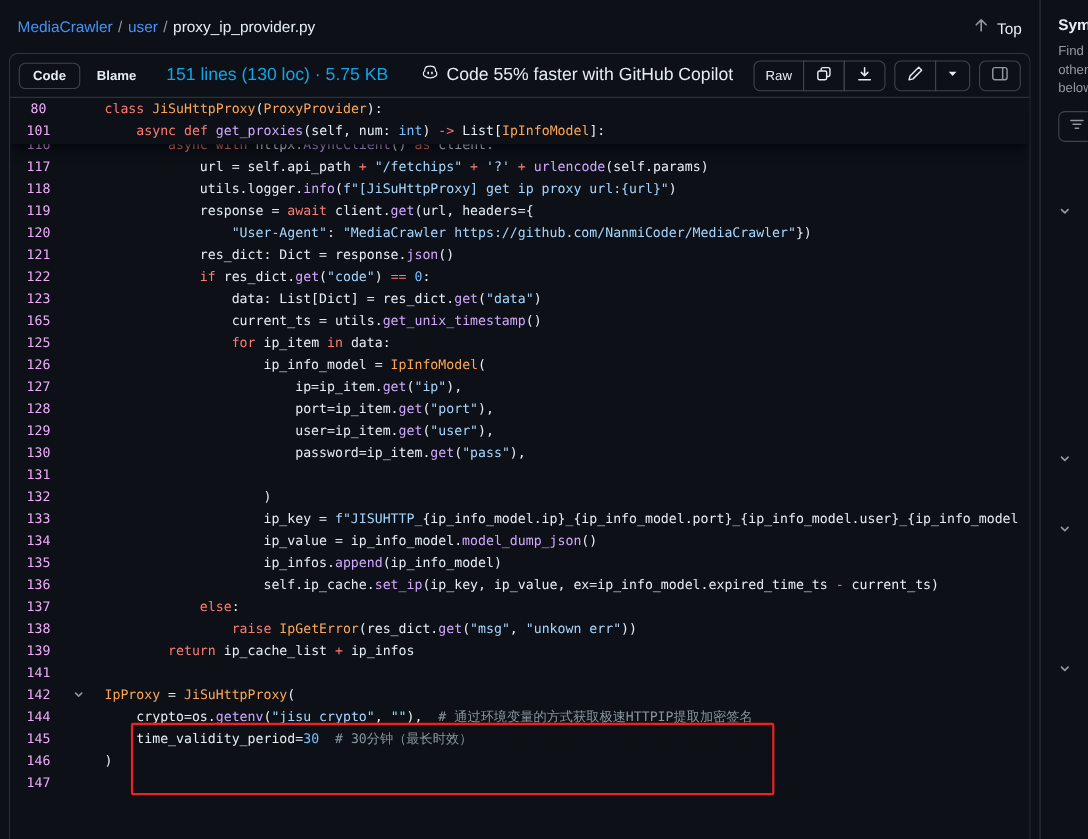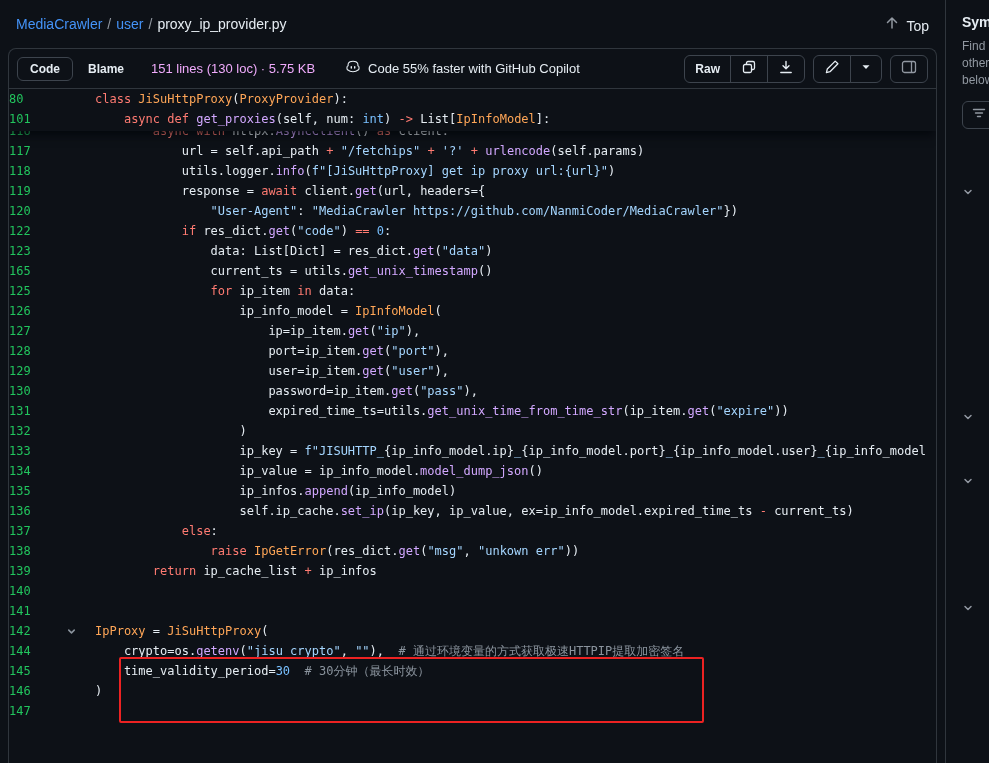--- a/index.html
+++ b/index.html
@@ -18,39 +18,39 @@
   .top-btn svg{color:#9198a1}
 
   
   .file-box{margin:0 8px;border:1px solid #30363d;border-bottom:none;border-radius:8px 8px 0 0;flex:1;display:flex;flex-direction:column;overflow:hidden;background:#0d1117}
 
   
   .toolbar{height:40px;flex:none;display:flex;align-items:center;padding:0 8px;border-bottom:1px solid #30363d}
   .seg{display:flex;align-items:flex-end;gap:2px}
   .tab{font-size:12px;font-weight:700;padding:4px 12px;border-radius:6px;border:1px solid transparent;background:transparent;color:#e6edf3;cursor:pointer}
   .tab.active{border-color:#3d444d;background:#0d1117}
-  .stats{font-size:13px;color:#f0abfc;margin-left:14px;white-space:nowrap}
-  .copilot{display:flex;align-items:center;gap:7px;font-size:13px;color:#e6edf3;margin-left:30px;cursor:pointer;white-space:nowrap}
+  .stats{font-size:16px;color:#0ea5e9;margin-left:14px;white-space:nowrap}
+  .copilot{display:flex;align-items:center;gap:7px;font-size:16px;color:#e6edf3;margin-left:30px;cursor:pointer;white-space:nowrap}
   .copilot svg{color:#e6edf3}
   .spacer{flex:1}
   .btn-group{display:flex;margin-left:8px}
   .btn-group>button, .single-btn{height:28px;border:1px solid #3d444d;background:transparent;color:#e6edf3;
-    display:flex;align-items:center;justify-content:center;font-size:12px;font-weight:700;padding:0 10px;cursor:pointer}
+    display:flex;align-items:center;justify-content:center;font-size:12px;font-weight:400;padding:0 10px;cursor:pointer}
   .btn-group>button+button{margin-left:-1px}
   .btn-group>button:first-child{border-radius:6px 0 0 6px}
   .btn-group>button:last-child{border-radius:0 6px 6px 0}
   .btn-group>button:only-child{border-radius:6px}
   .icon-btn{color:#9198a1}
   .single-btn{border-radius:6px;margin-left:8px;color:#9198a1}
 
   
   .code-body{position:relative;flex:1;overflow:hidden;font-family:"DejaVu Sans Mono","Liberation Mono",monospace;font-size:12px;line-height:20px;cursor:text}
   .lines{padding-top:32px}
   .line{display:flex;height:20px;white-space:pre;align-items:center}
-  .ln{width:52px;flex:none;text-align:left;color:#22c55e;cursor:pointer;font-size:12px}
+  .ln{width:52px;flex:none;text-align:center;color:#f0abfc;cursor:pointer;font-size:12px}
   .fold{width:20px;flex:none;display:flex;align-items:center;justify-content:center;color:#8b949e;cursor:pointer}
   .code{flex:none;padding-left:14px}
   .tk-p{color:#e6edf3}
   .tk-k{color:var(--keyword,#ff7b72)}
   .tk-f{color:var(--function,#d2a8ff)}
   .tk-c{color:var(--classname,#ffa657)}
   .tk-s{color:var(--string,#a5d6ff)}
   .tk-n{color:var(--number,#79c0ff)}
   .tk-cm{color:var(--comment,#8b949e)}
   .sticky{position:absolute;top:0;left:0;right:0;z-index:2;background:#0d1117;
@@ -152,39 +152,39 @@
         </button>
       </div>
 
       <div class="code-body">
         <div class="lines" id="code-lines">
             <div class="line"><span class="ln">116</span><span class="fold"></span><span class="code"><span class="tk-p">        </span><span class="tk-k">async</span><span class="tk-p"> </span><span class="tk-k">with</span><span class="tk-p"> httpx.</span><span class="tk-f">AsyncClient</span><span class="tk-p">() </span><span class="tk-k">as</span><span class="tk-p"> client:</span></span></div>
             <div class="line"><span class="ln">117</span><span class="fold"></span><span class="code"><span class="tk-p">            url = self.api_path </span><span class="tk-k">+</span><span class="tk-p"> </span><span class="tk-s">"/fetchips"</span><span class="tk-p"> </span><span class="tk-k">+</span><span class="tk-p"> </span><span class="tk-s">'?'</span><span class="tk-p"> </span><span class="tk-k">+</span><span class="tk-p"> </span><span class="tk-f">urlencode</span><span class="tk-p">(self.params)</span></span></div>
             <div class="line"><span class="ln">118</span><span class="fold"></span><span class="code"><span class="tk-p">            utils.logger.</span><span class="tk-f">info</span><span class="tk-p">(</span><span class="tk-s">f"[JiSuHttpProxy] get ip proxy url:{url}"</span><span class="tk-p">)</span></span></div>
             <div class="line"><span class="ln">119</span><span class="fold"></span><span class="code"><span class="tk-p">            response = </span><span class="tk-k">await</span><span class="tk-p"> client.</span><span class="tk-f">get</span><span class="tk-p">(url, headers={</span></span></div>
             <div class="line"><span class="ln">120</span><span class="fold"></span><span class="code"><span class="tk-p">                </span><span class="tk-s">"User-Agent"</span><span class="tk-p">: </span><span class="tk-s">"MediaCrawler https://github.com/NanmiCoder/MediaCrawler"</span><span class="tk-p">})</span></span></div>
+            <div class="line"><span class="ln">121</span><span class="fold"></span><span class="code"><span class="tk-p">            res_dict: Dict = response.</span><span class="tk-f">json</span><span class="tk-p">()</span></span></div>
             <div class="line"><span class="ln">122</span><span class="fold"></span><span class="code"><span class="tk-p">            </span><span class="tk-k">if</span><span class="tk-p"> res_dict.</span><span class="tk-f">get</span><span class="tk-p">(</span><span class="tk-s">"code"</span><span class="tk-p">) </span><span class="tk-k">==</span><span class="tk-p"> </span><span class="tk-n">0</span><span class="tk-p">:</span></span></div>
             <div class="line"><span class="ln">123</span><span class="fold"></span><span class="code"><span class="tk-p">                data: List[Dict] = res_dict.</span><span class="tk-f">get</span><span class="tk-p">(</span><span class="tk-s">"data"</span><span class="tk-p">)</span></span></div>
             <div class="line"><span class="ln">165</span><span class="fold"></span><span class="code"><span class="tk-p">                current_ts = utils.</span><span class="tk-f">get_unix_timestamp</span><span class="tk-p">()</span></span></div>
             <div class="line"><span class="ln">125</span><span class="fold"></span><span class="code"><span class="tk-p">                </span><span class="tk-k">for</span><span class="tk-p"> ip_item </span><span class="tk-k">in</span><span class="tk-p"> data:</span></span></div>
             <div class="line"><span class="ln">126</span><span class="fold"></span><span class="code"><span class="tk-p">                    ip_info_model = </span><span class="tk-c">IpInfoModel</span><span class="tk-p">(</span></span></div>
             <div class="line"><span class="ln">127</span><span class="fold"></span><span class="code"><span class="tk-p">                        ip=ip_item.</span><span class="tk-f">get</span><span class="tk-p">(</span><span class="tk-s">"ip"</span><span class="tk-p">),</span></span></div>
             <div class="line"><span class="ln">128</span><span class="fold"></span><span class="code"><span class="tk-p">                        port=ip_item.</span><span class="tk-f">get</span><span class="tk-p">(</span><span class="tk-s">"port"</span><span class="tk-p">),</span></span></div>
             <div class="line"><span class="ln">129</span><span class="fold"></span><span class="code"><span class="tk-p">                        user=ip_item.</span><span class="tk-f">get</span><span class="tk-p">(</span><span class="tk-s">"user"</span><span class="tk-p">),</span></span></div>
             <div class="line"><span class="ln">130</span><span class="fold"></span><span class="code"><span class="tk-p">                        password=ip_item.</span><span class="tk-f">get</span><span class="tk-p">(</span><span class="tk-s">"pass"</span><span class="tk-p">),</span></span></div>
-            <div class="line"><span class="ln">131</span><span class="fold"></span><span class="code"><span class="tk-p">                        expired_time_ts=utils.</span><span class="tk-f">get_unix_time_from_time_str</span><span class="tk-p">(ip_item.</span><span class="tk-f">get</span><span class="tk-p">(</span><span class="tk-s">"expire"</span><span class="tk-p">))</span></span></div>
+            <div class="line"><span class="ln">131</span><span class="fold"></span></div>
             <div class="line"><span class="ln">132</span><span class="fold"></span><span class="code"><span class="tk-p">                    )</span></span></div>
             <div class="line"><span class="ln">133</span><span class="fold"></span><span class="code"><span class="tk-p">                    ip_key = </span><span class="tk-s">f"JISUHTTP_</span><span class="tk-p">{ip_info_model.ip}</span><span class="tk-s">_</span><span class="tk-p">{ip_info_model.port}</span><span class="tk-s">_</span><span class="tk-p">{ip_info_model.user}</span><span class="tk-s">_</span><span class="tk-p">{ip_info_model</span></span></div>
             <div class="line"><span class="ln">134</span><span class="fold"></span><span class="code"><span class="tk-p">                    ip_value = ip_info_model.</span><span class="tk-f">model_dump_json</span><span class="tk-p">()</span></span></div>
             <div class="line"><span class="ln">135</span><span class="fold"></span><span class="code"><span class="tk-p">                    ip_infos.</span><span class="tk-f">append</span><span class="tk-p">(ip_info_model)</span></span></div>
             <div class="line"><span class="ln">136</span><span class="fold"></span><span class="code"><span class="tk-p">                    self.ip_cache.</span><span class="tk-f">set_ip</span><span class="tk-p">(ip_key, ip_value, ex=ip_info_model.expired_time_ts </span><span class="tk-k">-</span><span class="tk-p"> current_ts)</span></span></div>
             <div class="line"><span class="ln">137</span><span class="fold"></span><span class="code"><span class="tk-p">            </span><span class="tk-k">else</span><span class="tk-p">:</span></span></div>
             <div class="line"><span class="ln">138</span><span class="fold"></span><span class="code"><span class="tk-p">                </span><span class="tk-k">raise</span><span class="tk-p"> </span><span class="tk-c">IpGetError</span><span class="tk-p">(res_dict.</span><span class="tk-f">get</span><span class="tk-p">(</span><span class="tk-s">"msg"</span><span class="tk-p">, </span><span class="tk-s">"unkown err"</span><span class="tk-p">))</span></span></div>
             <div class="line"><span class="ln">139</span><span class="fold"></span><span class="code"><span class="tk-p">        </span><span class="tk-k">return</span><span class="tk-p"> ip_cache_list </span><span class="tk-k">+</span><span class="tk-p"> ip_infos</span></span></div>
-            <div class="line"><span class="ln">140</span><span class="fold"></span><span class="code"></span></div>
             <div class="line"><span class="ln">141</span><span class="fold"></span><span class="code"></span></div>
             <div class="line"><span class="ln">142</span><span class="fold"><svg width="11" height="11" viewBox="0 0 16 16" fill="none" stroke="currentColor" stroke-width="2.2" stroke-linecap="round" stroke-linejoin="round">
                   <path d="M4 6l4 4 4-4"></path>
                 </svg></span><span class="code"><span class="tk-c">IpProxy</span><span class="tk-p"> = </span><span class="tk-c">JiSuHttpProxy</span><span class="tk-p">(</span></span></div>
             <div class="line"><span class="ln">144</span><span class="fold"></span><span class="code"><span class="tk-p">    crypto=os.</span><span class="tk-f">getenv</span><span class="tk-p">(</span><span class="tk-s">"jisu_crypto"</span><span class="tk-p">, </span><span class="tk-s">""</span><span class="tk-p">),  </span><span class="tk-cm"># 通过环境变量的方式获取极速HTTPIP提取加密签名</span></span></div>
             <div class="line"><span class="ln">145</span><span class="fold"></span><span class="code"><span class="tk-p">    time_validity_period=</span><span class="tk-n">30</span><span class="tk-p">  </span><span class="tk-cm"># 30分钟（最长时效）</span></span></div>
             <div class="line"><span class="ln">146</span><span class="fold"></span><span class="code"><span class="tk-p">)</span></span></div>
             <div class="line"><span class="ln">147</span><span class="fold"></span><span class="code"></span></div>
           </div>
         <div class="sticky" id="sticky-lines">

